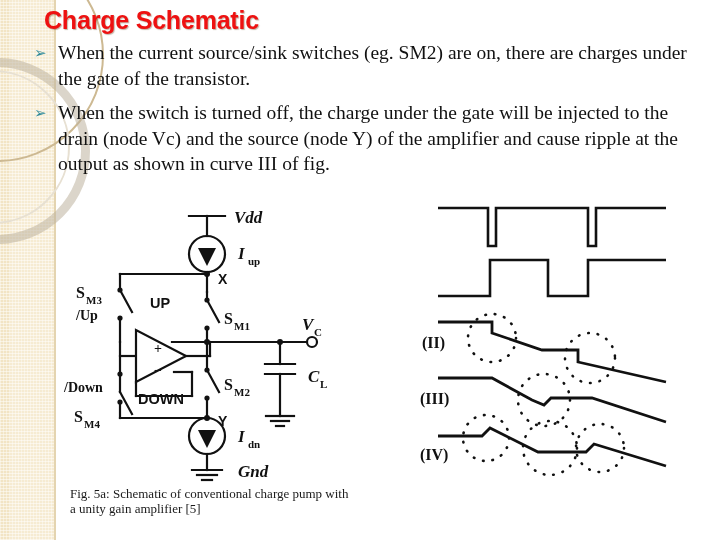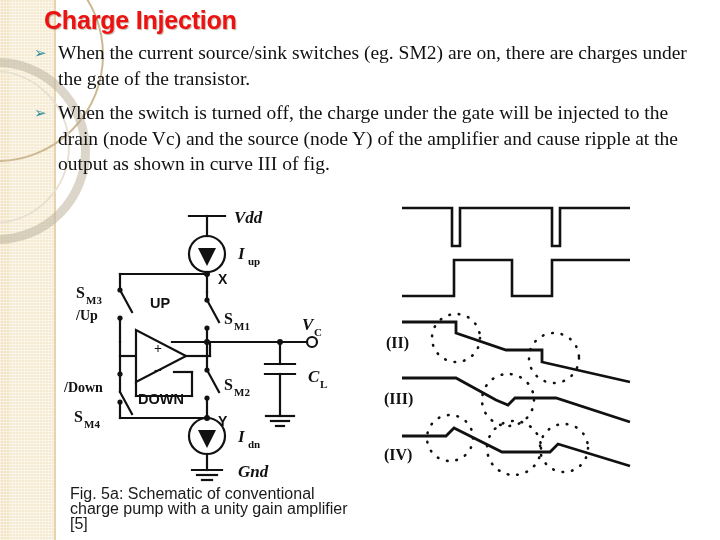--- a/index.html
+++ b/index.html
@@ -64,46 +64,46 @@
     font-family:"Liberation Sans", sans-serif;
   }
   .bullet .mk{
     position:absolute;left:2px;top:1px;
     color:#2f8a9b;font-size:15px;line-height:24px;
   }
   .bullet .tx{display:block;font-family:Liberation Serif, serif;}
 
   
   .fig-a{position:absolute;left:62px;top:204px;width:320px;height:290px;}
-  .fig-b{position:absolute;left:384px;top:198px;width:300px;height:285px;}
+  .fig-b{position:absolute;left:420px;top:198px;width:300px;height:285px;}
 
   .cap{
-    position:absolute;font-size:16px;color:#1a1a1a;line-height:15px;
-    font-family:Liberation Sans, sans-serif;
+    position:absolute;font-size:13px;color:#1a1a1a;line-height:15px;
+    font-family:Liberation Serif, serif;
   }
   .cap-a{left:70px;top:486px;width:280px;}
   .cap-b{left:392px;top:492px;width:260px;}
 
   svg{display:block;}
 </style>
 </head>
 <body>
 
 <div id="slide">
 
   <div class="band">
     <div class="band-inner"></div>
     <div class="band-tex"></div>
   </div>
   <div class="band-edge"></div>
   <div class="arc arc1"></div>
   <div class="arc arc2"></div>
   <div class="arc arc3"></div>
 
-  <div class="title">Charge Injection</div>
+  <div class="title">Charge Schematic</div>
 
   <div class="bullets">
     <div class="bullet">
       <span class="mk">➢</span>
       <span class="tx">When the current source/sink switches (eg. SM2) are on, there are charges under the gate of the transistor.</span>
     </div>
     <div class="bullet">
       <span class="mk">➢</span>
       <span class="tx">When the switch is turned off, the charge under the gate will be injected to the drain (node Vc) and the source (node Y) of the amplifier and cause ripple at the output as shown in curve III of fig.</span>
     </div>

